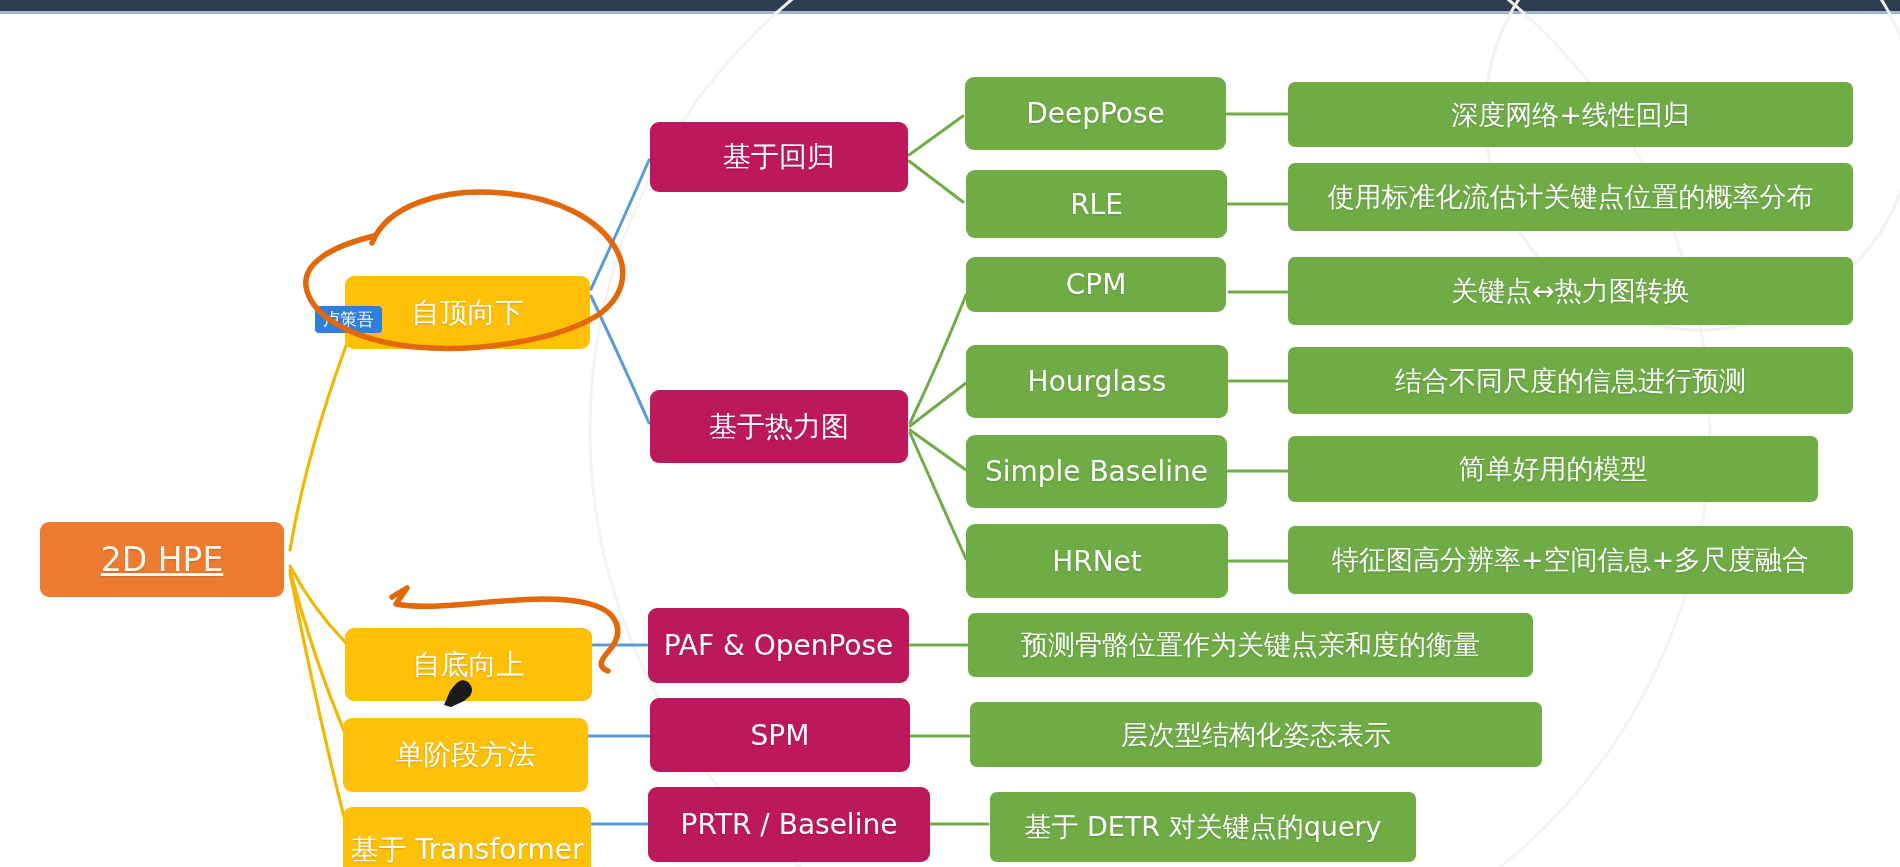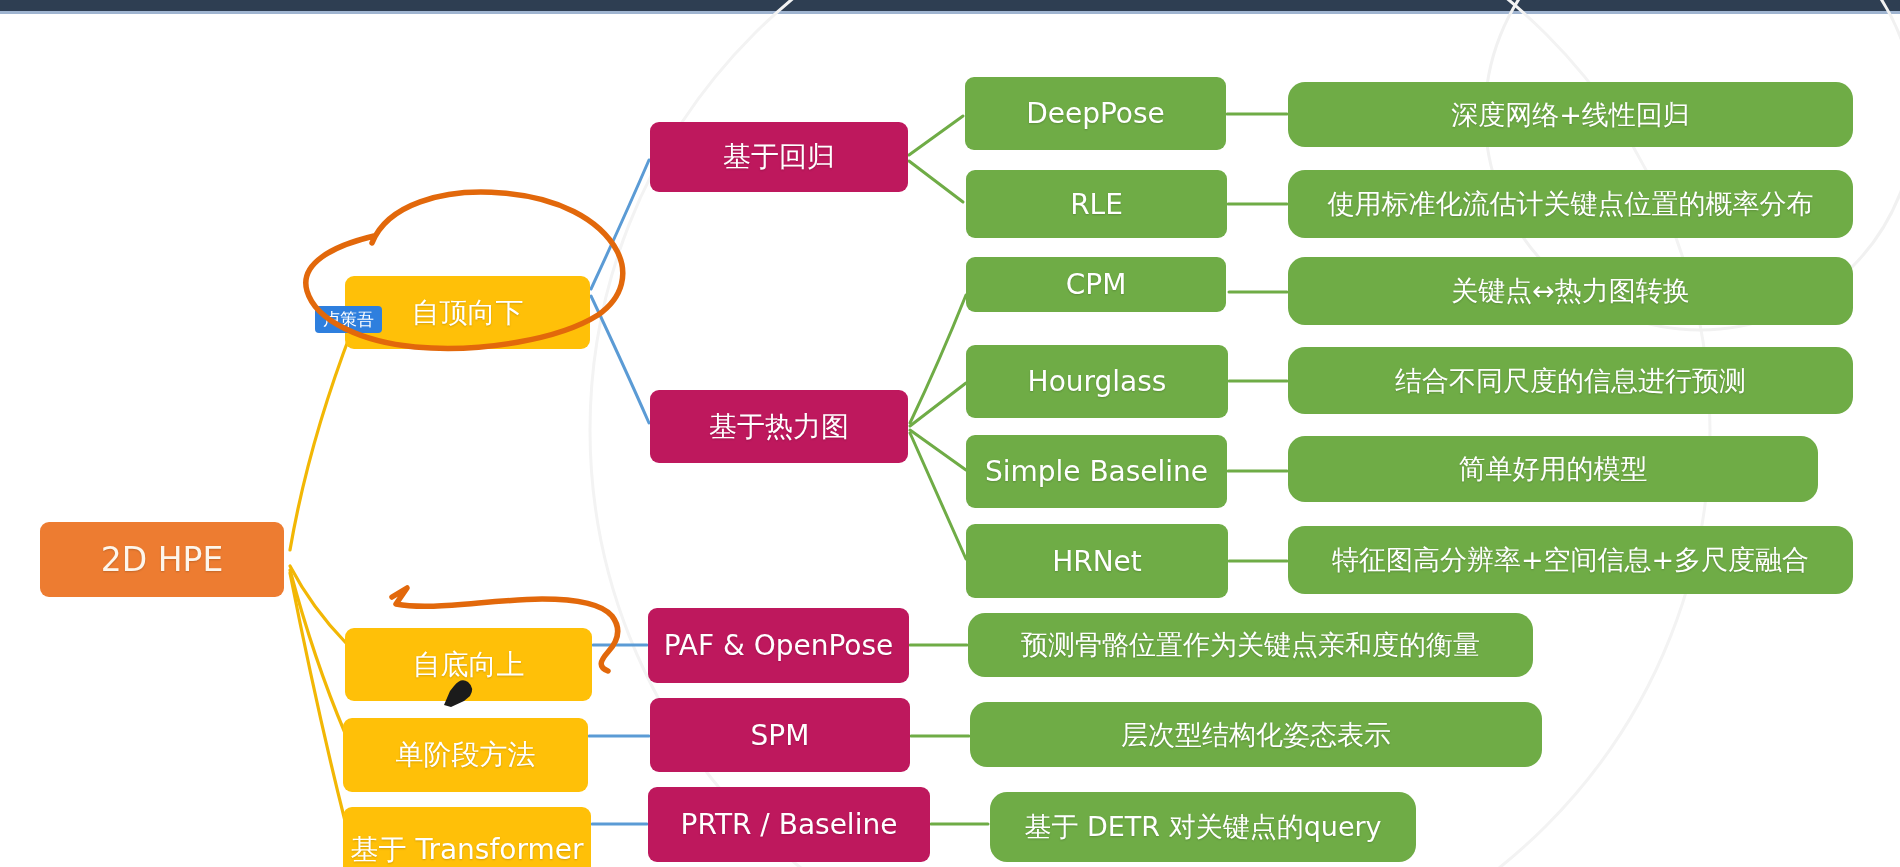--- a/index.html
+++ b/index.html
@@ -10,25 +10,25 @@
   }
   .topbar{position:absolute;left:0;top:0;width:1900px;height:11px;background:#2e3e52;}
   .topbar-line{position:absolute;left:0;top:11px;width:1900px;height:3px;background:#9fb4d0;}
   .layer{position:absolute;left:0;top:0;width:1900px;height:867px;}
   .node{
     position:absolute;display:flex;align-items:center;justify-content:center;
     border-radius:9px;color:#ffffff;font-size:28px;text-align:center;
     white-space:nowrap;box-sizing:border-box;padding:12px 6px;
     text-shadow:0 1px 2px rgba(0,0,0,0.18);
   }
-  .root{background:#ed7c31;font-size:33px;color:#fdf6ec;}
+  .root{background:#ed7c31;font-size:33px;color:#fdf6ec;text-decoration:underline;}
   .yellow{background:#ffc008;margin-top:20px;}
   .blue{background:#be185d;}
   .green{background:#6fac46;}
-  .desc{font-size:27px;border-radius:17px;}
+  .desc{font-size:27px;border-radius:7px;}
   .tag{
     position:absolute;left:315px;top:306px;height:27px;padding:0 8px;
     background:#2e7fde;border-radius:4px;color:#fff;font-size:17px;
     display:flex;align-items:center;justify-content:center;
   }
   svg{position:absolute;left:0;top:0;}
 </style>
 </head>
 <body>
 
@@ -121,21 +121,21 @@
 <div class="node green" style="left:966px;top:435px;width:261px;height:73px">
     <span>Simple Baseline</span>
   </div>
 <div class="node green" style="left:966px;top:524px;width:262px;height:74px">
     <span>HRNet</span>
   </div>
 
 <div class="node green desc" style="left:1288px;top:82px;width:565px;height:65px">
     <span>深度网络+线性回归</span>
   </div>
-<div class="node green desc" style="left:1288px;top:170px;width:565px;height:68px">
+<div class="node green desc" style="left:1288px;top:163px;width:565px;height:68px">
     <span>使用标准化流估计关键点位置的概率分布</span>
   </div>
 <div class="node green desc" style="left:1288px;top:257px;width:565px;height:68px">
     <span>关键点↔热力图转换</span>
   </div>
 <div class="node green desc" style="left:1288px;top:347px;width:565px;height:67px">
     <span>结合不同尺度的信息进行预测</span>
   </div>
 <div class="node green desc" style="left:1288px;top:436px;width:530px;height:66px">
     <span>简单好用的模型</span>

